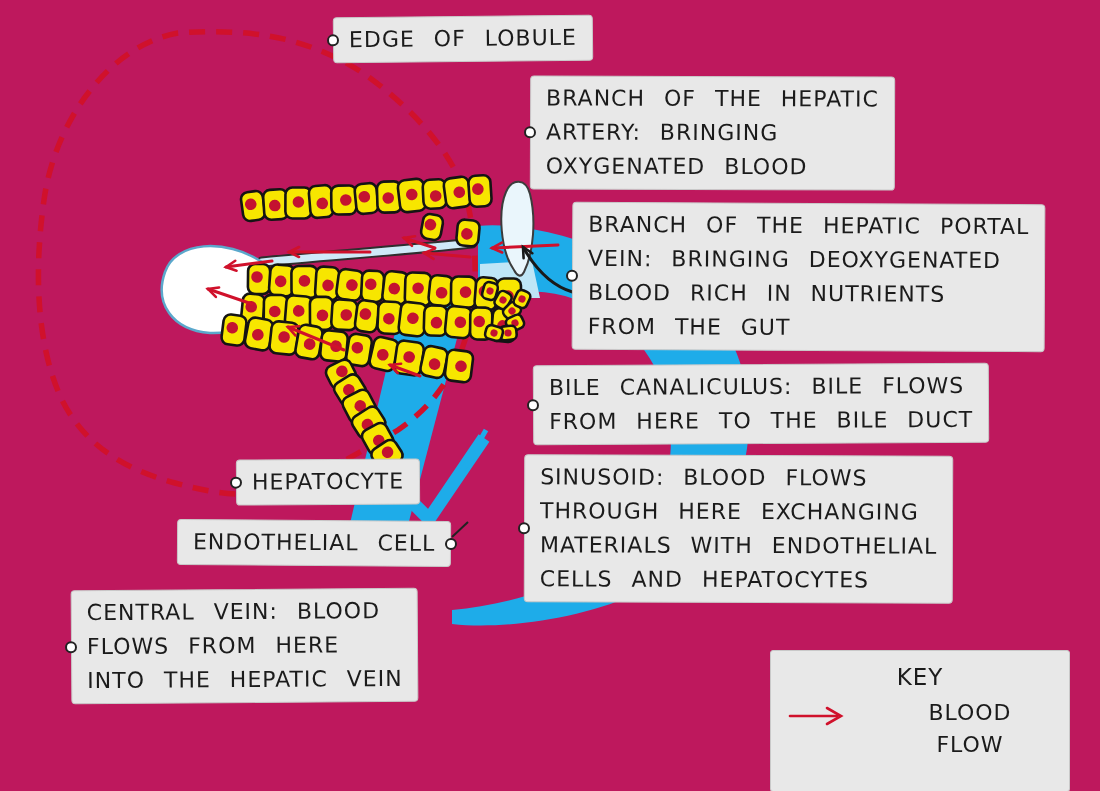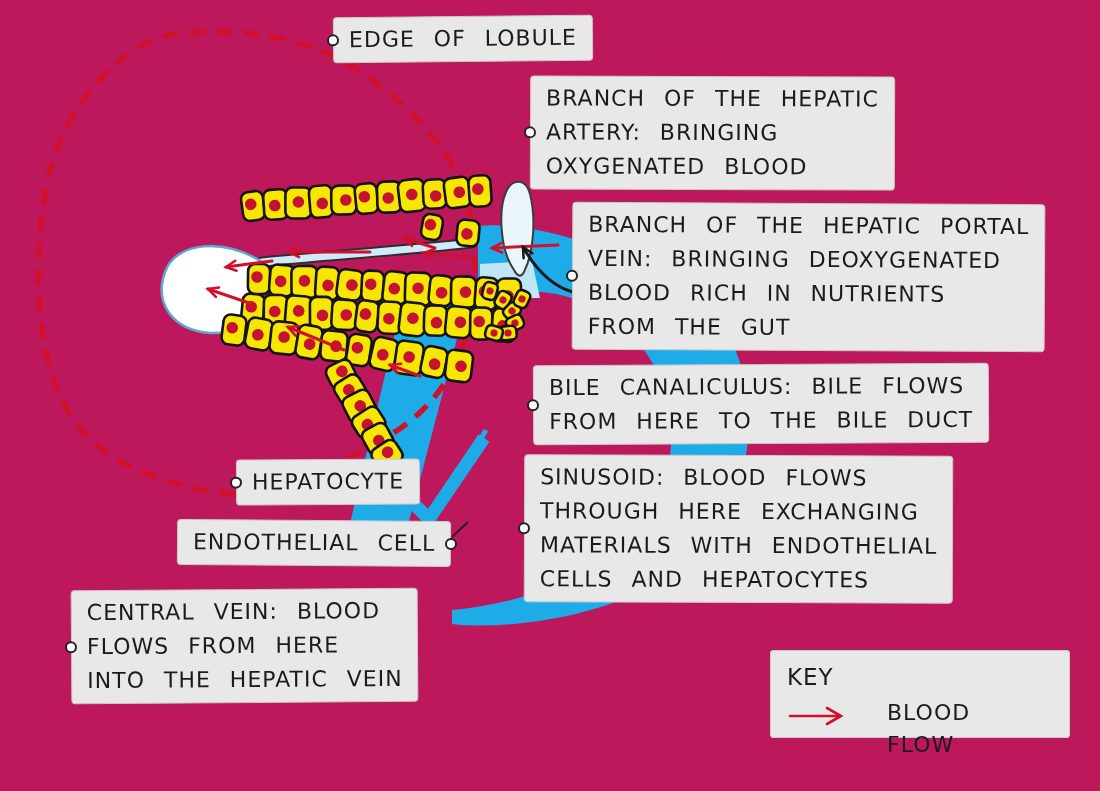--- a/index.html
+++ b/index.html
@@ -26,23 +26,23 @@
   .stem{stroke:#222;stroke-width:2;}
 
   .label-box{position:absolute;background:var(--panel);border:1px solid #c9c9c9;border-radius:4px;
              padding:5px 15px;font-size:22px;line-height:34px;letter-spacing:1px;word-spacing:11px;
              white-space:nowrap;}
   .label-box .ln{white-space:nowrap;}
   .dot{position:absolute;width:8px;height:8px;border:2px solid #222;border-radius:50%;
        background:#fff;left:-7px;top:calc(50% - 6px);}
   .dot.right{left:auto;right:-7px;}
 
-  .key-box{position:absolute;left:770px;top:650px;width:300px;height:88px;background:var(--panel);
+  .key-box{position:absolute;left:770px;top:650px;width:300px;height:142px;background:var(--panel);
            border:1px solid #c9c9c9;border-radius:3px;padding:10px 16px;box-sizing:border-box;
-           font-size:22px;line-height:32px;letter-spacing:1px;word-spacing:10px;}
+           font-size:22px;line-height:32px;letter-spacing:1px;word-spacing:10px;text-align:center;}
   .key-title{font-size:23px;margin-bottom:4px;}
   .key-row{display:flex;align-items:flex-start;gap:8px;}
   .key-arrow{flex:0 0 auto;margin-top:8px;}
   .key-lines .ln2{margin-left:30px;}
 
   
   .r-n06{transform:rotate(-0.6deg);} .r-p03{transform:rotate(0.3deg);}
   .r-n03{transform:rotate(-0.3deg);} .r-p02{transform:rotate(0.2deg);}
   .r-n04{transform:rotate(-0.4deg);} .r-p04{transform:rotate(0.4deg);}
 </style>

